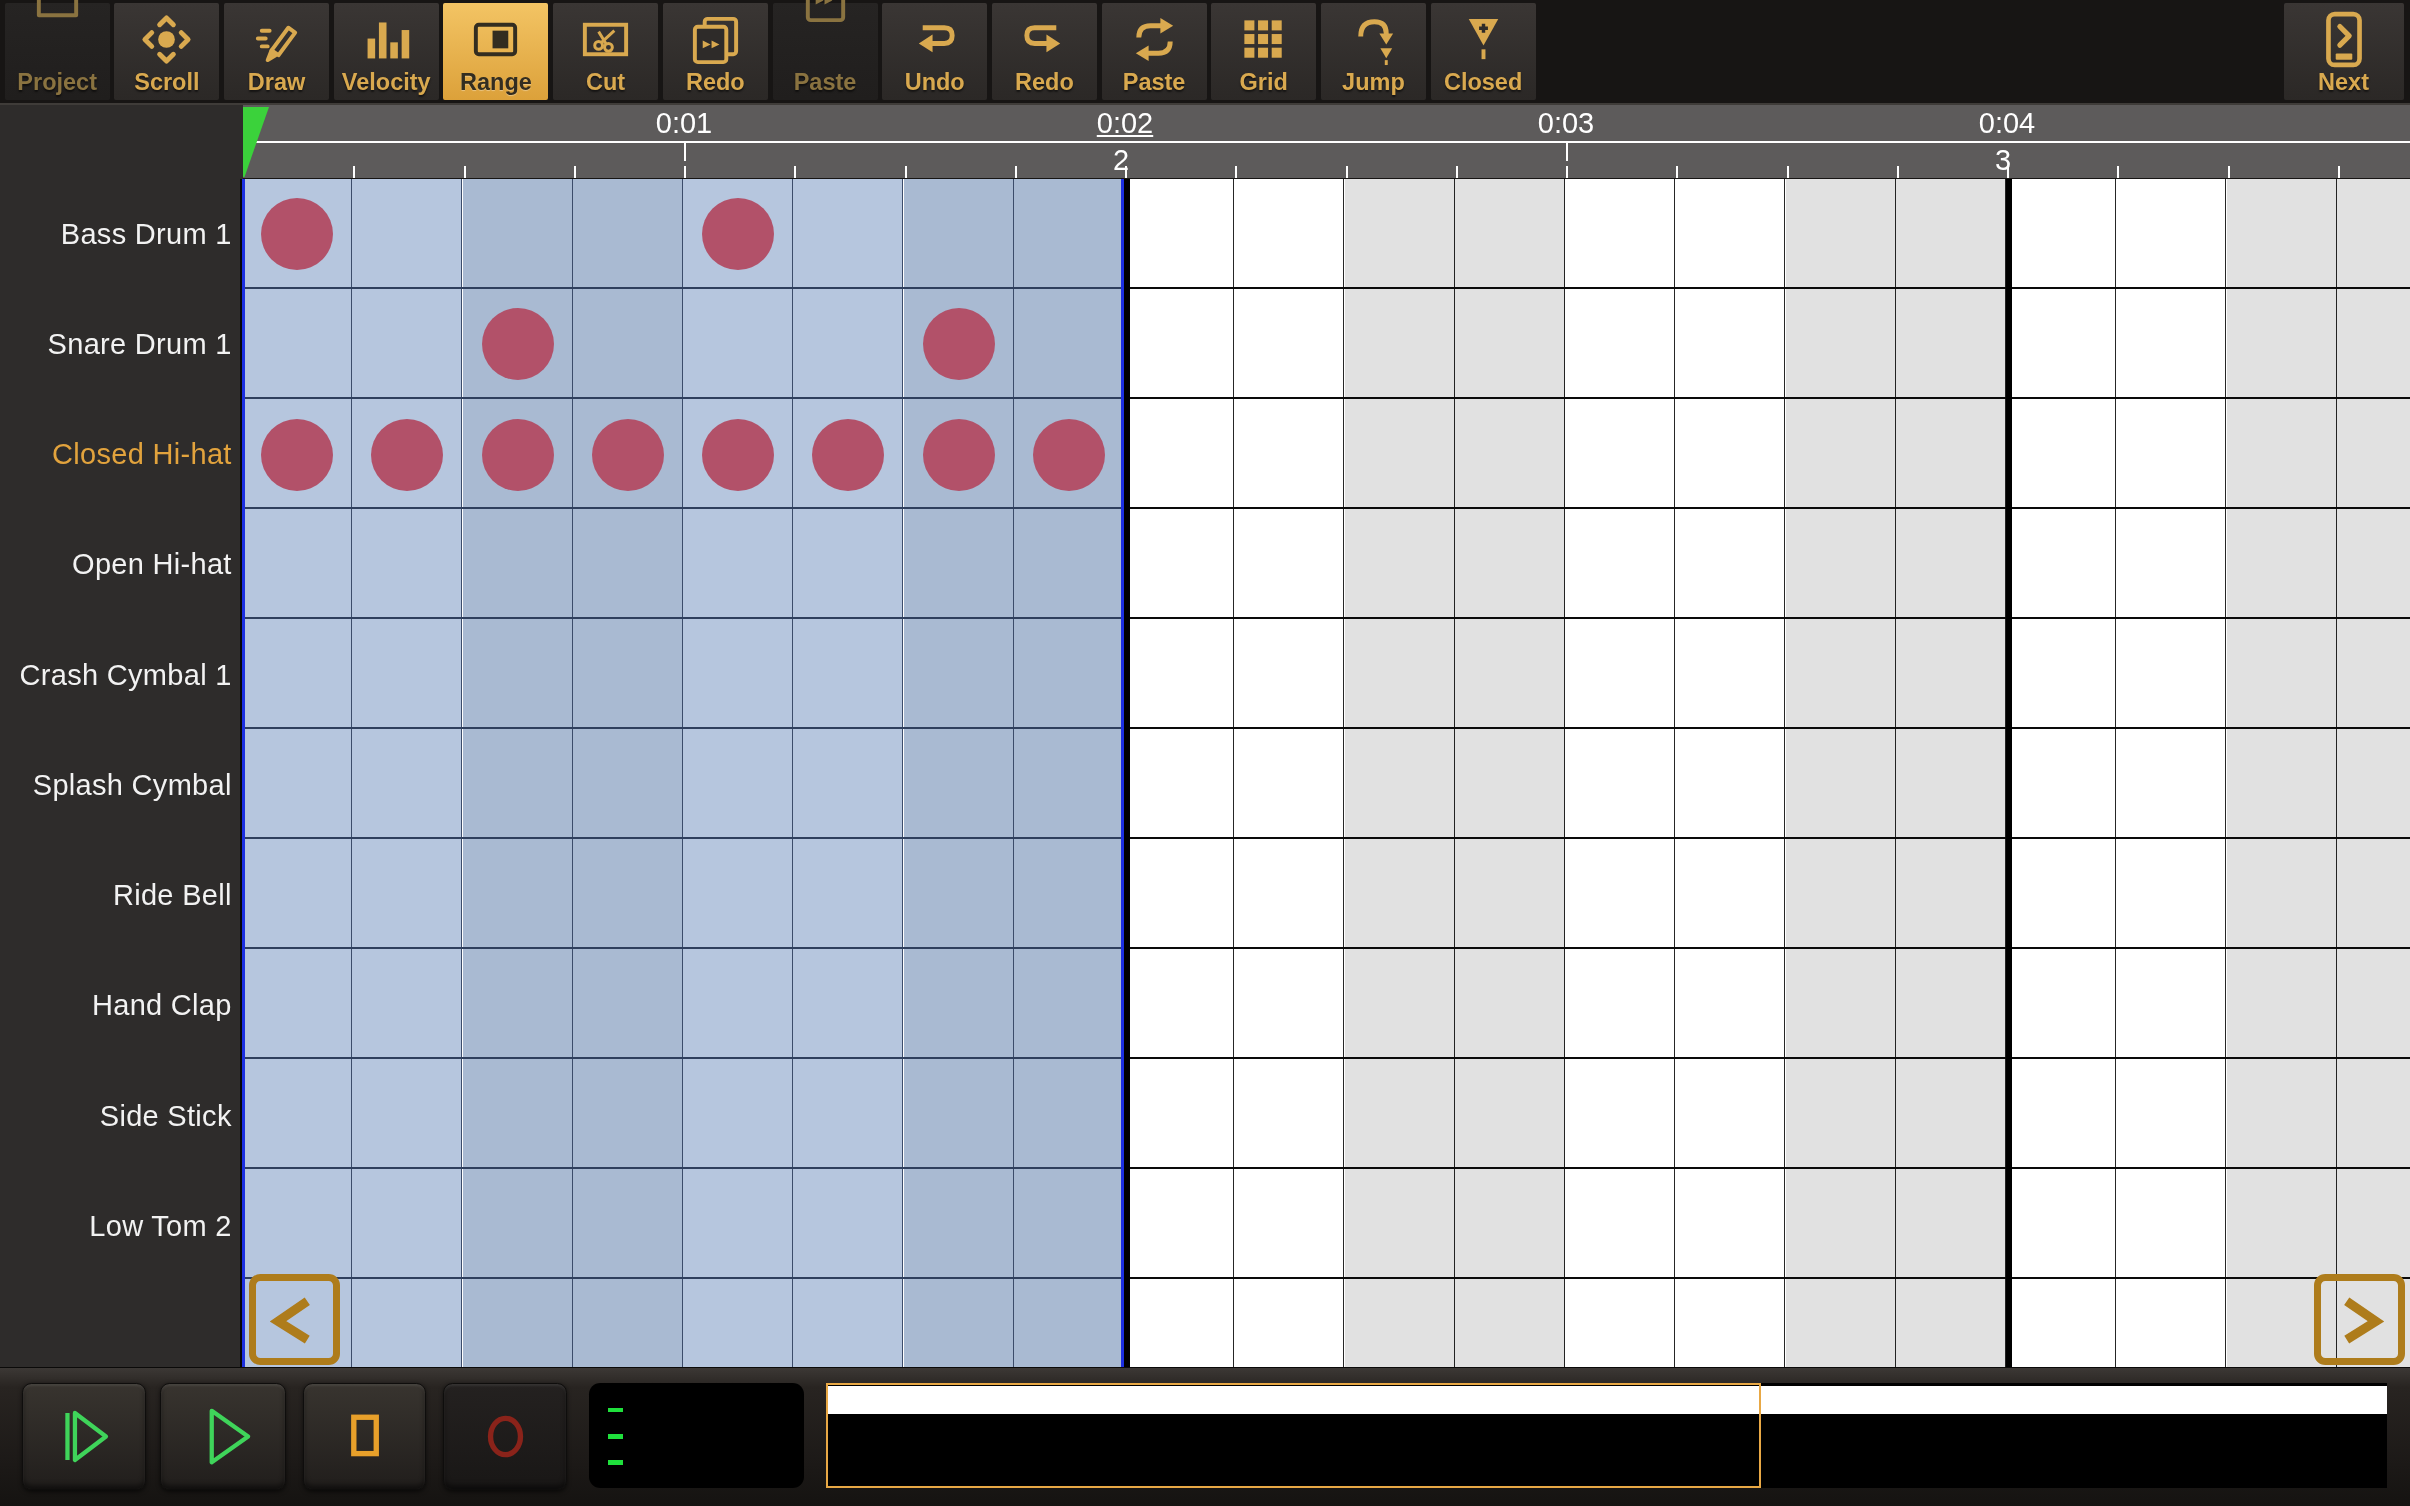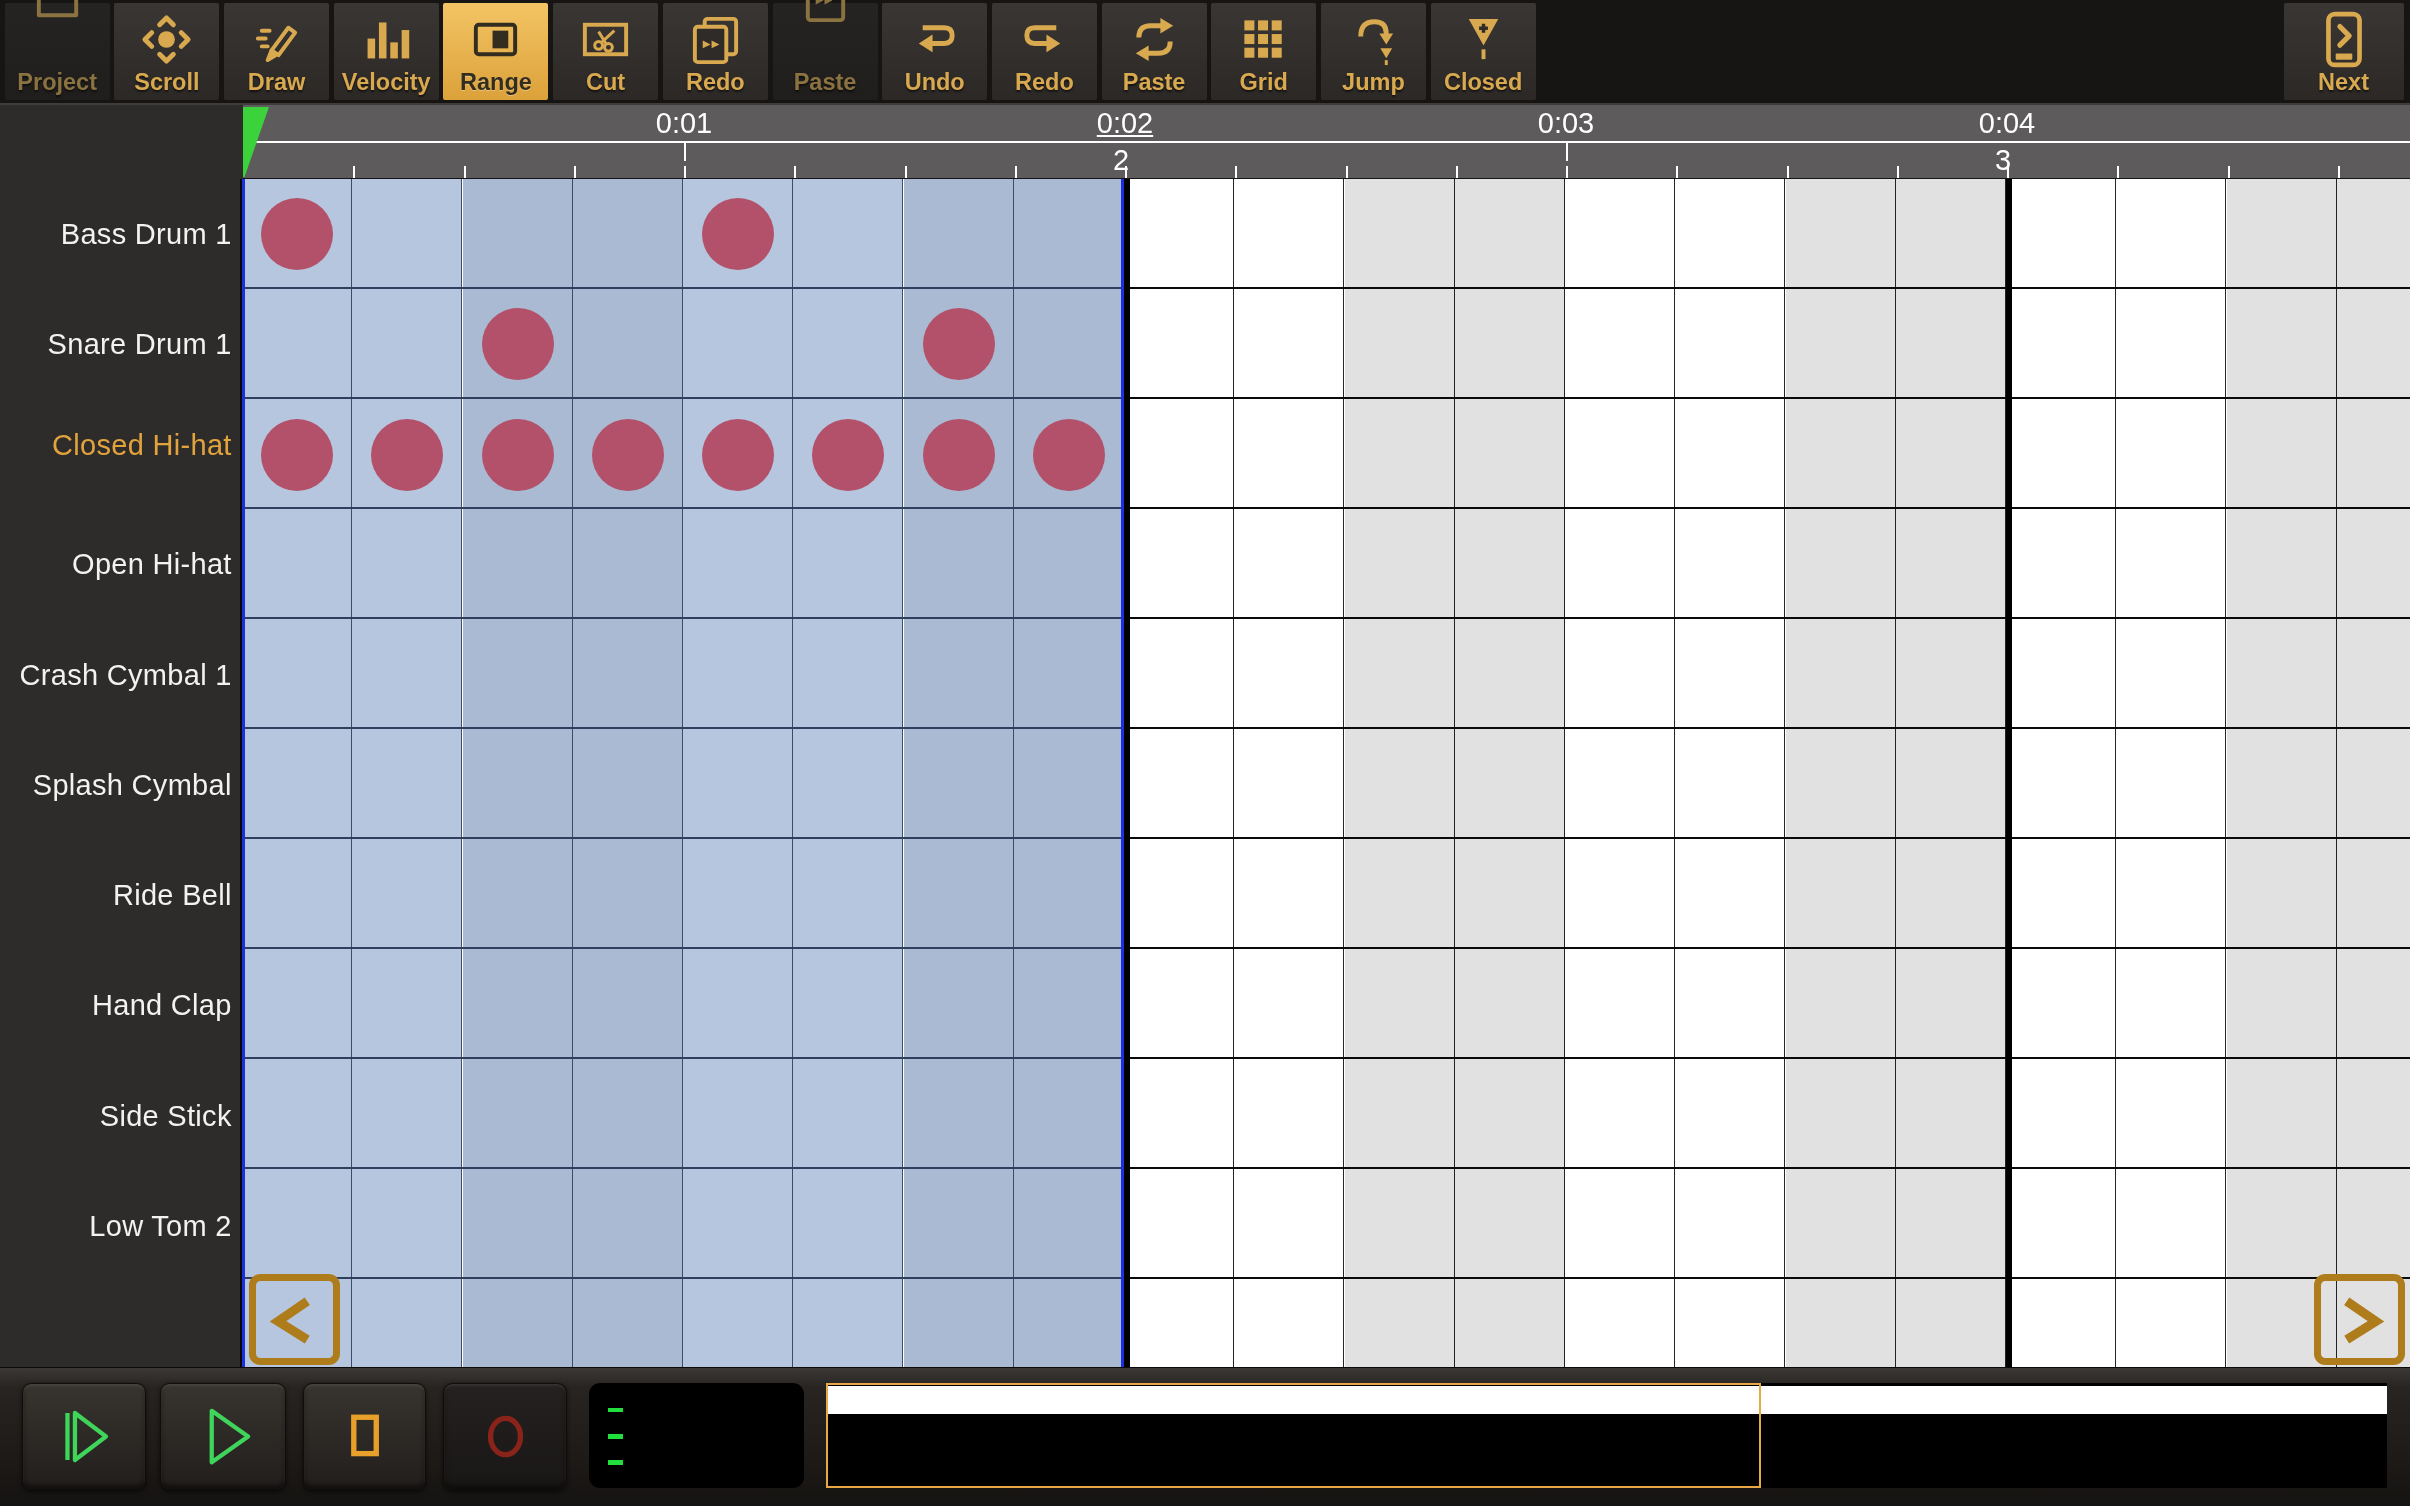--- a/index.html
+++ b/index.html
@@ -247,21 +247,21 @@
           <rect x="20" y="41" width="16" height="6" rx="1" fill="currentColor"></rect>
         </svg>
       </span>
       <span class="tlabel">Next</span>
     </div>
   </div>
 
 <div class="sidebar">
     <div class="track-label" style="top: 129px;">Bass Drum 1</div>
     <div class="track-label" style="top: 239px; margin-left: 12px;">Snare Drum 1</div>
-    <div class="track-label selected" style="top: 340px; color: rgb(226, 163, 61);">Closed Hi-hat</div>
+    <div class="track-label selected" style="top: 349px; color: rgb(226, 163, 61);">Closed Hi-hat</div>
     <div class="track-label" style="top: 459px;">Open Hi-hat</div>
     <div class="track-label" style="top: 570px;">Crash Cymbal 1</div>
     <div class="track-label" style="top: 680px;">Splash Cymbal</div>
     <div class="track-label" style="top: 790px;">Ride Bell</div>
     <div class="track-label" style="top: 900px;">Hand Clap</div>
     <div class="track-label" style="top: 1011px;">Side Stick</div>
     <div class="track-label" style="top: 1121px;">Low Tom 2</div>
   </div>
 
 <div class="ruler">

